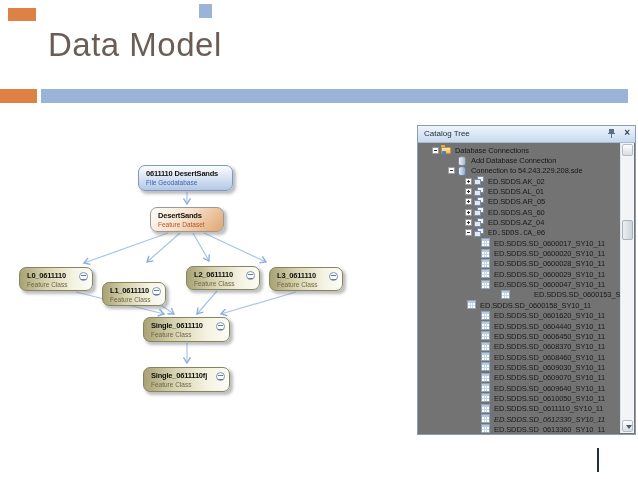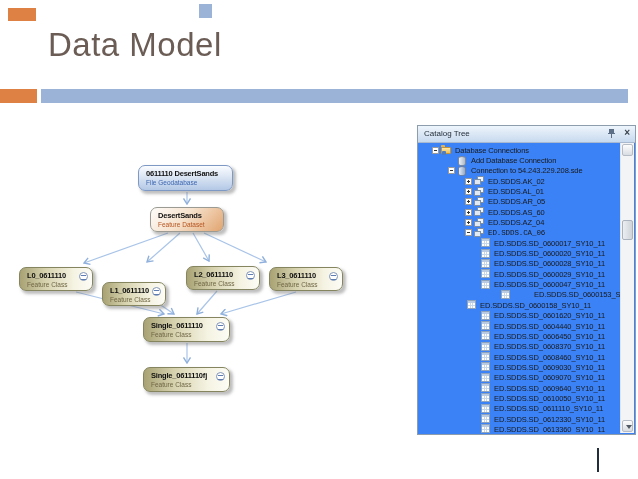--- a/index.html
+++ b/index.html
@@ -26,21 +26,21 @@
   .node-orange{background:linear-gradient(135deg,#fefcfa 0%,#f6e2cd 45%,#e1a46f 100%);border:1px solid #9b9b93;}
   .node-orange .ns{color:#b5541f;}
   .node-tan{background:linear-gradient(90deg,#a8a274 0%,#d6d2ae 35%,#f5f3e2 75%,#fdfcf6 100%);border:1px solid #85855f;}
   .node-tan .ns{color:#6f6644;}
   .badge{position:absolute;right:4px;top:4px;width:9px;height:9px;border-radius:50%;
          background:#fff;border:1px solid #7f94b8;box-sizing:border-box;}
   .badge::after{content:"";position:absolute;left:1px;top:2px;width:5px;height:3px;
          border-top:1px solid #5f7db0;border-bottom:1px solid #5f7db0;}
 
   
-  .panel{position:absolute;left:417px;top:125px;width:219px;height:310px;background:#3b82f6;
+  .panel{position:absolute;left:417px;top:125px;width:219px;height:310px;background:#737373;
          border:1px solid #8e9dae;box-sizing:border-box;}
   .panel-titlebar{position:absolute;left:0;top:0;right:0;height:16px;
          background:linear-gradient(180deg,#eef5fc 0%,#dbe7f5 50%,#c8daef 100%);
          border-bottom:1px solid #a9b9cf;}
   .panel-title{position:absolute;left:6px;top:3px;font-size:8px;color:#1e2933;}
   .pin{position:absolute;right:20px;top:3px;width:7px;height:10px;}
   .pin .ph{position:absolute;left:1px;top:0;width:5px;height:4px;background:#5c6f86;}
   .pin .pb{position:absolute;left:0;top:4px;width:7px;height:1px;background:#5c6f86;}
   .pin .ps{position:absolute;left:3px;top:5px;width:1px;height:4px;background:#5c6f86;}
   .xbtn{position:absolute;right:5px;top:1px;font-size:10px;font-weight:bold;color:#39424e;line-height:12px;}
@@ -302,21 +302,21 @@
         <div class="row" style="padding-left: 40px;">
     <span class="exp" style="visibility: hidden;"></span>
     <span class="ticon icon-table"></span>
     <span class="lbl">ED.SDDS.SD_0610050_SY10_11</span>
   </div>
         <div class="row" style="padding-left: 40px;">
     <span class="exp" style="visibility: hidden;"></span>
     <span class="ticon icon-table"></span>
     <span class="lbl">ED.SDDS.SD_0611110_SY10_11</span>
   </div>
-        <div class="row" style="padding-left: 40px;">
+        <div class="row" style="padding-left: 40px; font-style: italic;">
     <span class="exp" style="visibility: hidden;"></span>
     <span class="ticon icon-table"></span>
     <span class="lbl">ED.SDDS.SD_0612330_SY10_11</span>
   </div>
         <div class="row" style="padding-left: 40px;">
     <span class="exp" style="visibility: hidden;"></span>
     <span class="ticon icon-table"></span>
     <span class="lbl">ED.SDDS.SD_0613360_SY10_11</span>
   </div>
       </div>

